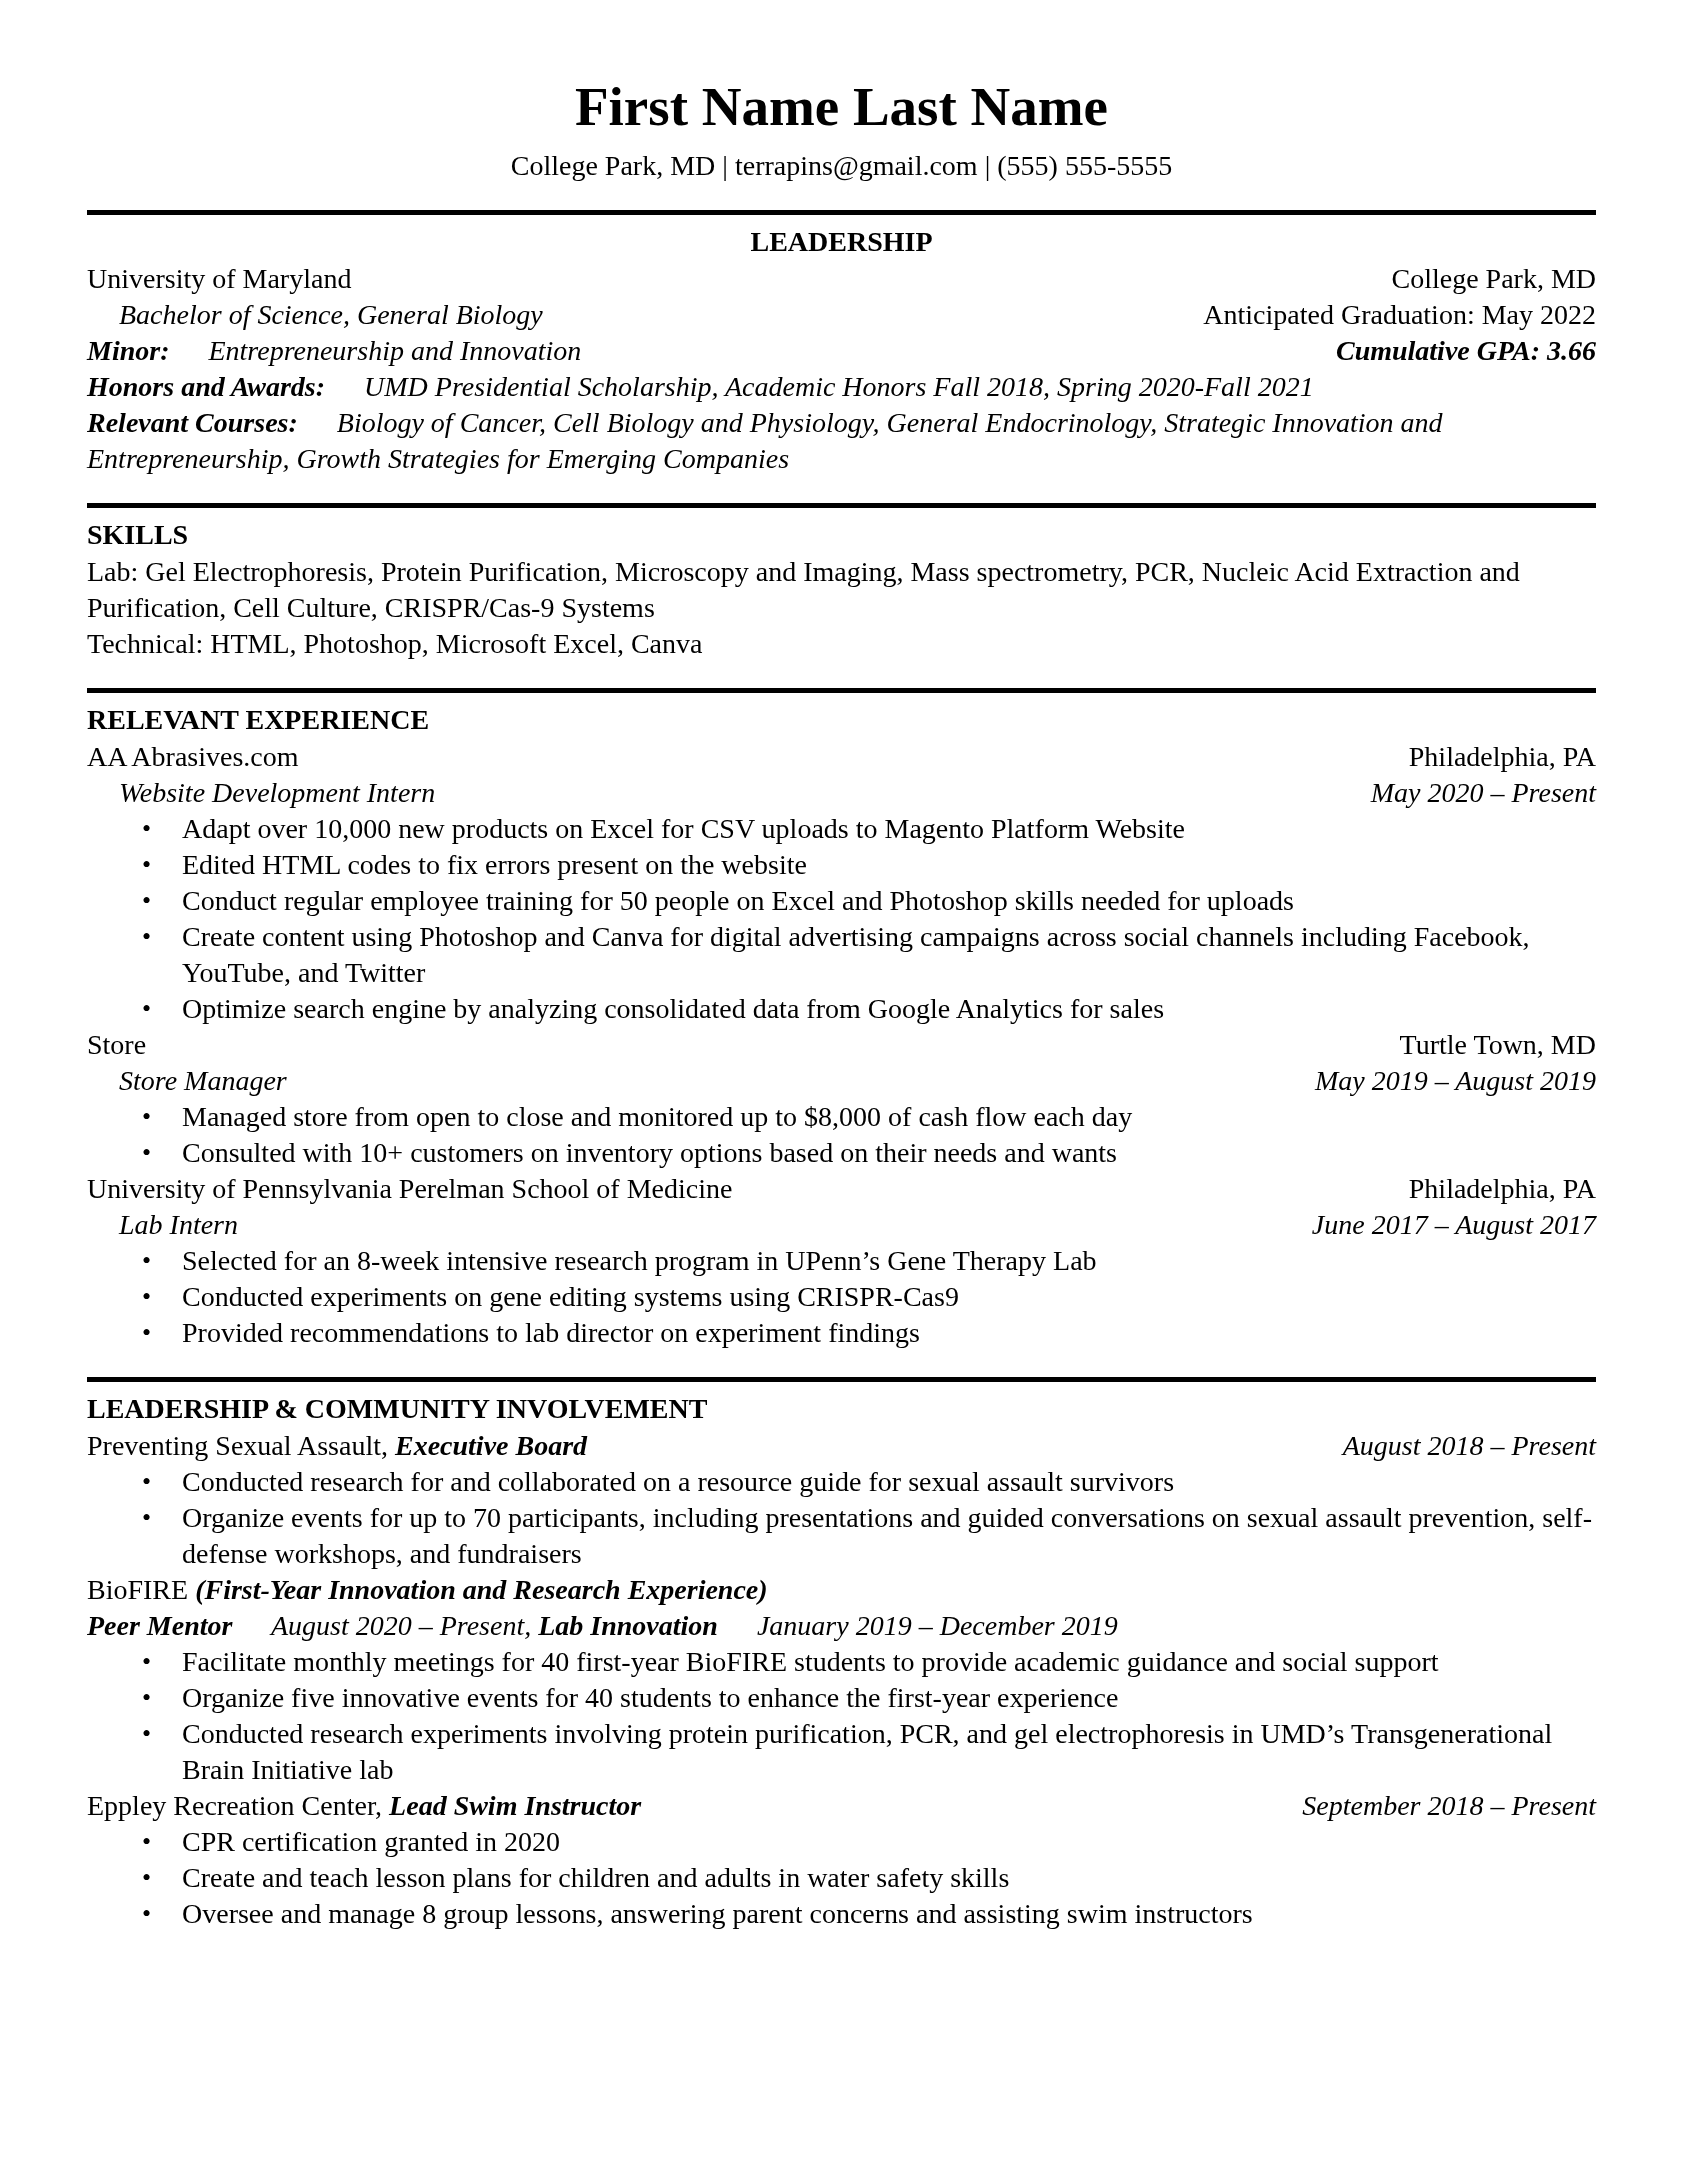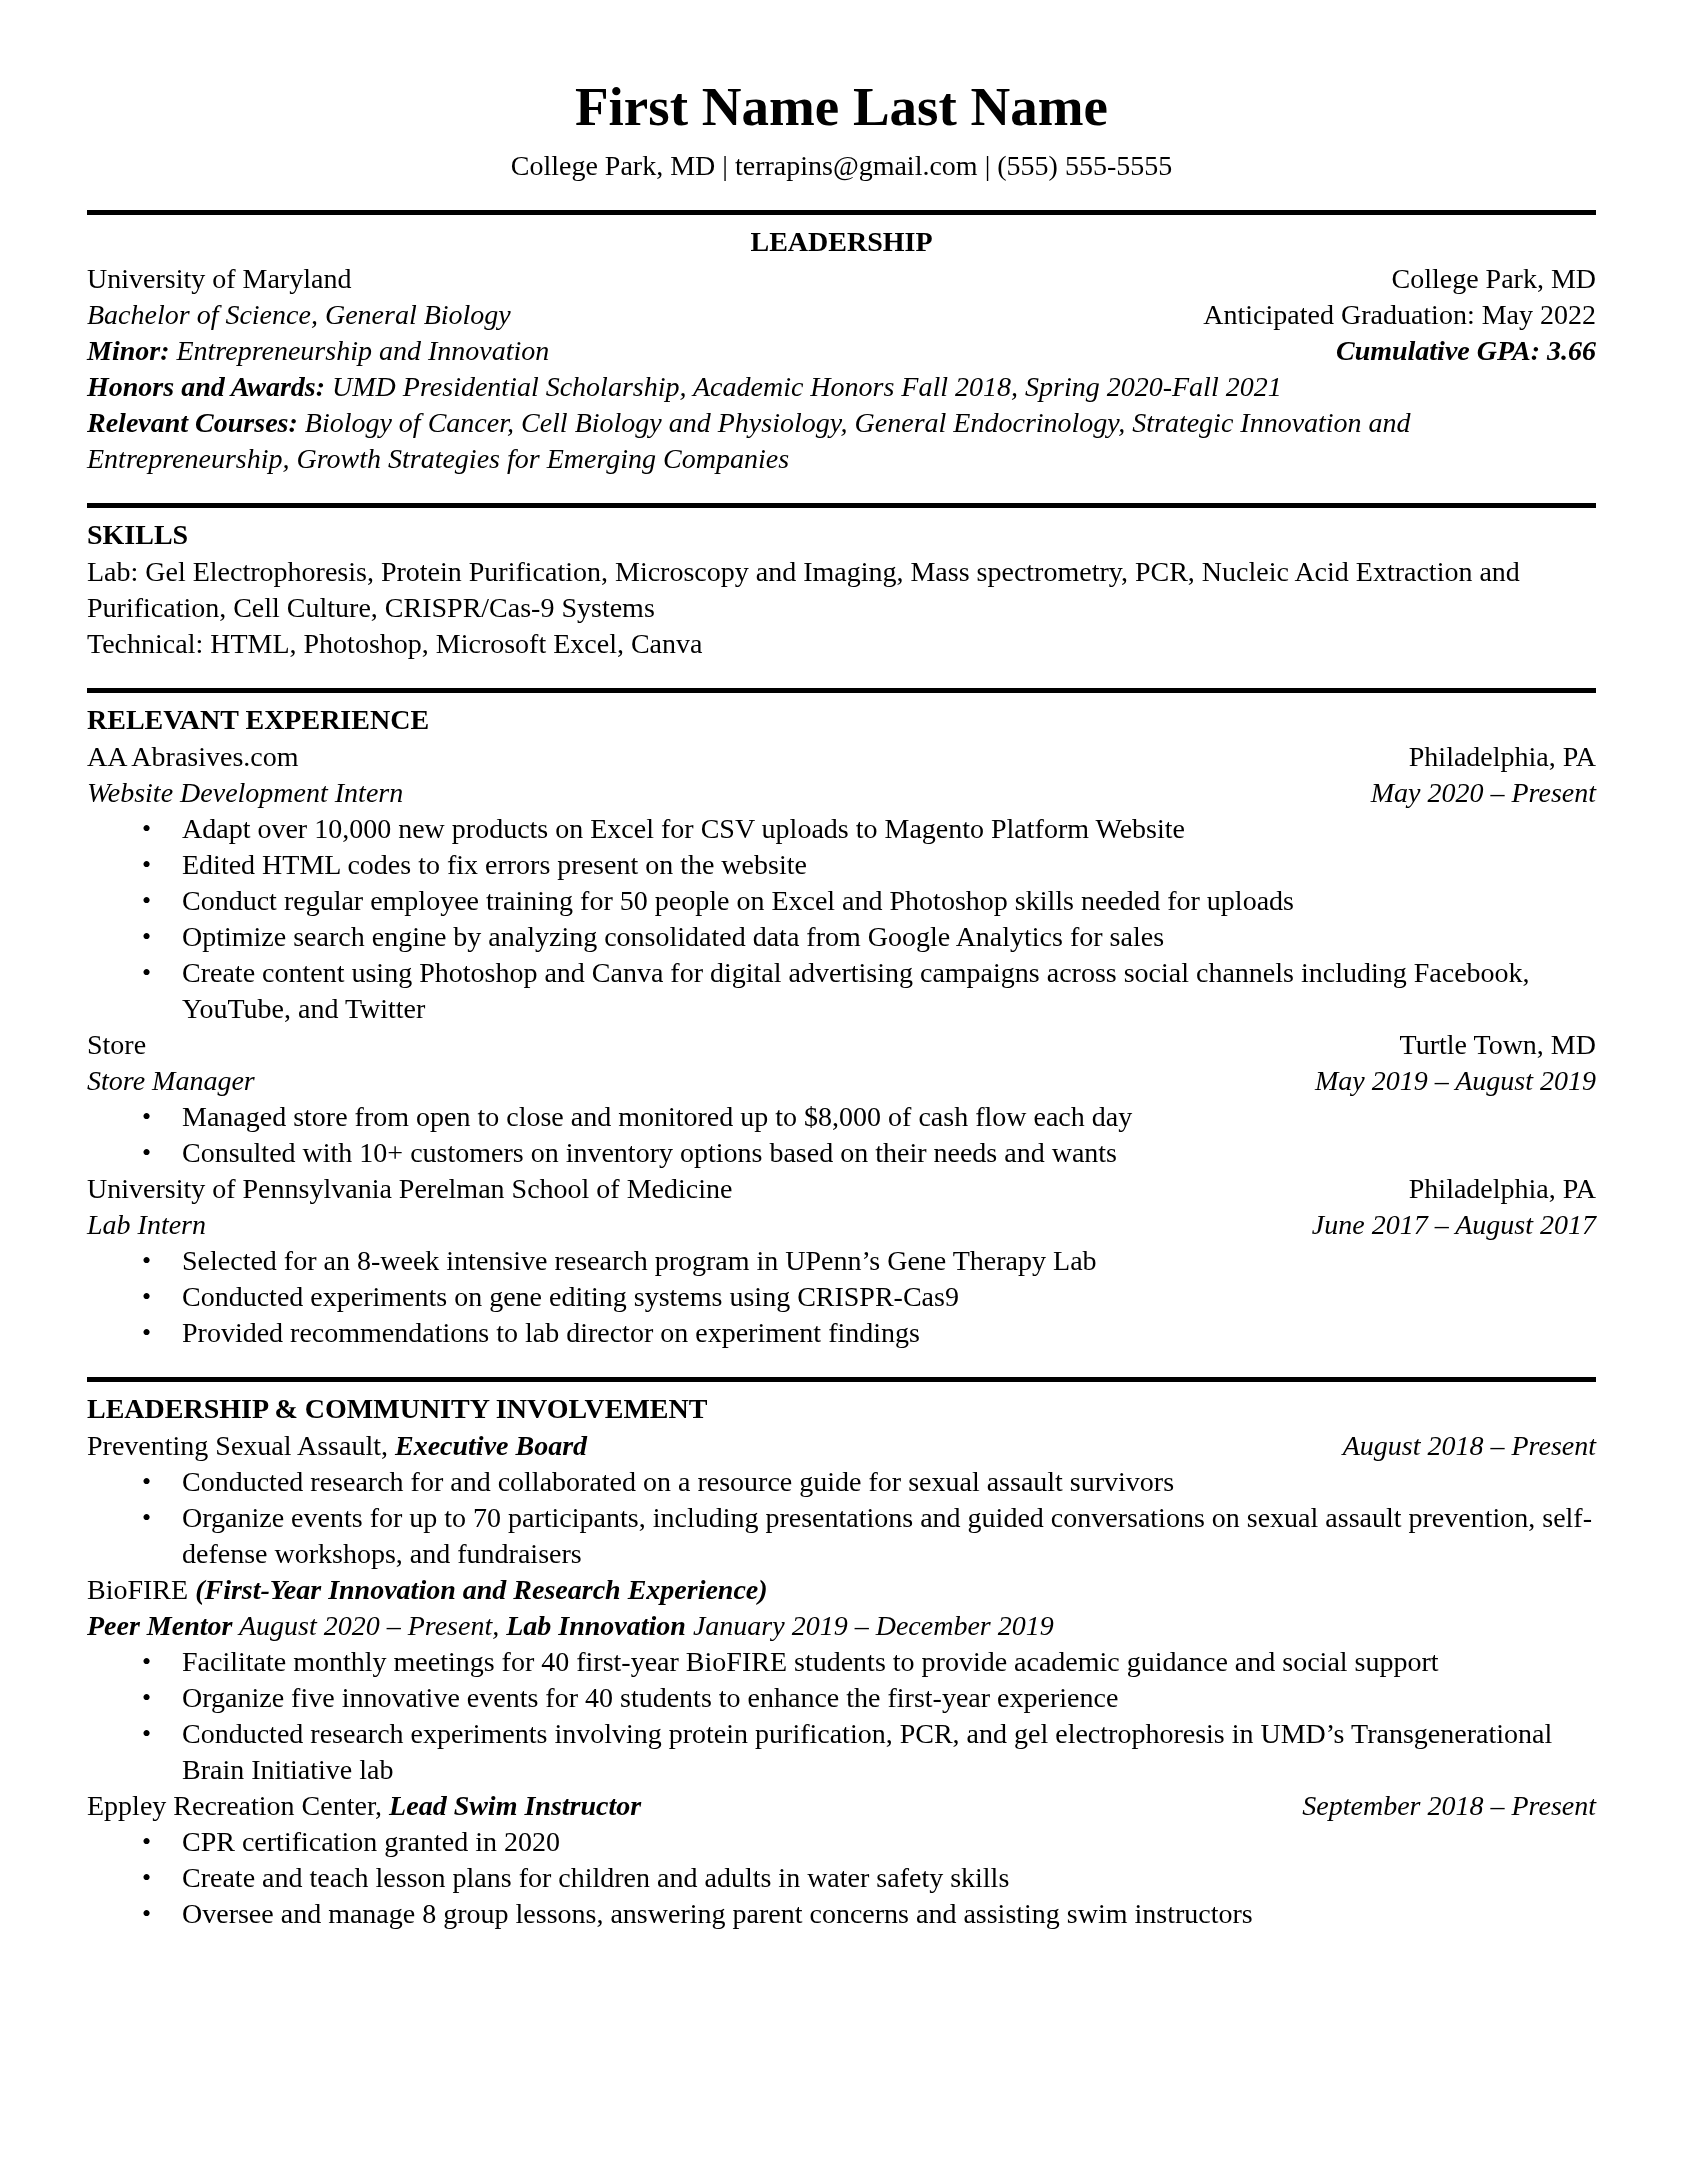--- a/index.html
+++ b/index.html
@@ -17,21 +17,21 @@
 
   .rule { height: 5px; background: #000; margin: 26px 0 8px 0; }
 
   .sec-title { font-size: 28px; line-height: 38px; font-weight: bold; }
   .center { text-align: center; }
 
   .row { display: flex; justify-content: space-between; align-items: baseline; }
   .row .right { text-align: right; white-space: nowrap; padding-left: 30px; }
 
   .b  { font-weight: normal; }
-  .i  { font-style: italic; }
+  .i  { font-style: italic; margin-left: 32px; }
   .bi { font-weight: bold; font-style: italic; }
 
   ul { list-style: none; padding-left: 95px; }
   li { position: relative; }
   li::before { content: "\2022"; position: absolute; left: -40px; font-size: 26px; }
 </style>
 </head>
 <body>
 
 <div class="page">
@@ -77,22 +77,22 @@
         <span class="b right">Philadelphia, PA</span>
       </div>
       <div class="row">
         <span class="i">Website Development Intern</span>
         <span class="i right">May 2020 – Present</span>
       </div>
       <ul>
         <li>Adapt over 10,000 new products on Excel for CSV uploads to Magento Platform Website</li>
         <li>Edited HTML codes to fix errors present on the website</li>
         <li>Conduct regular employee training for 50 people on Excel and Photoshop skills needed for uploads</li>
+        <li>Create content using Photoshop and Canva for digital advertising campaigns across social channels including Facebook, YouTube, and Twitter</li>
         <li>Optimize search engine by analyzing consolidated data from Google Analytics for sales</li>
-        <li>Create content using Photoshop and Canva for digital advertising campaigns across social channels including Facebook, YouTube, and Twitter</li>
       </ul>
     </div>
 
     <div>
       <div class="row">
         <span class="b">Store</span>
         <span class="b right">Turtle Town, MD</span>
       </div>
       <div class="row">
         <span class="i">Store Manager</span>

